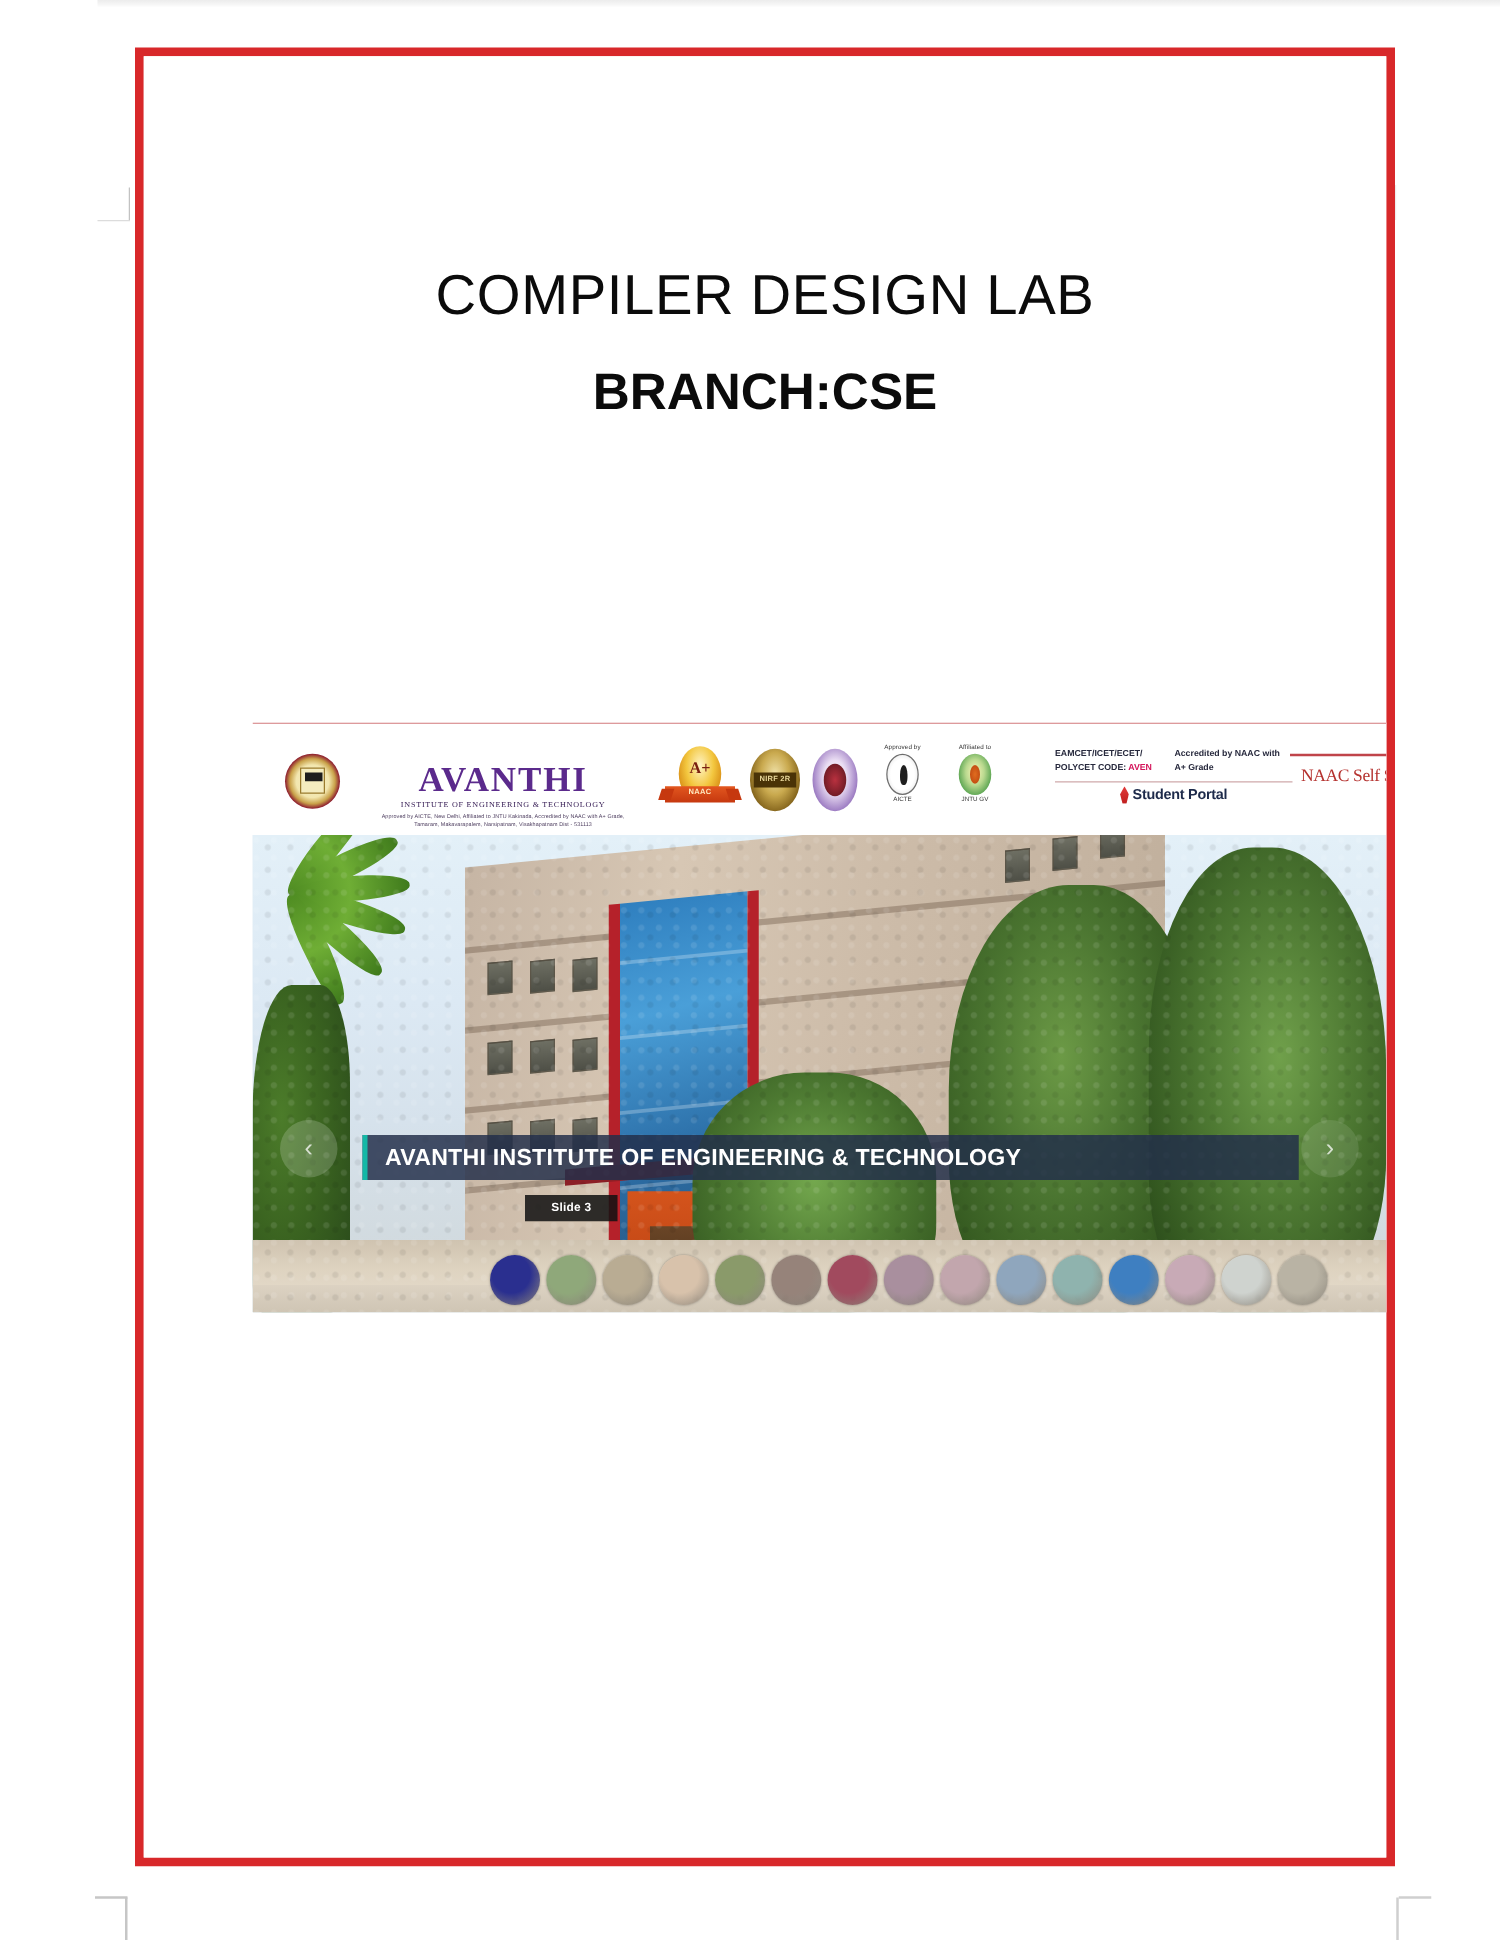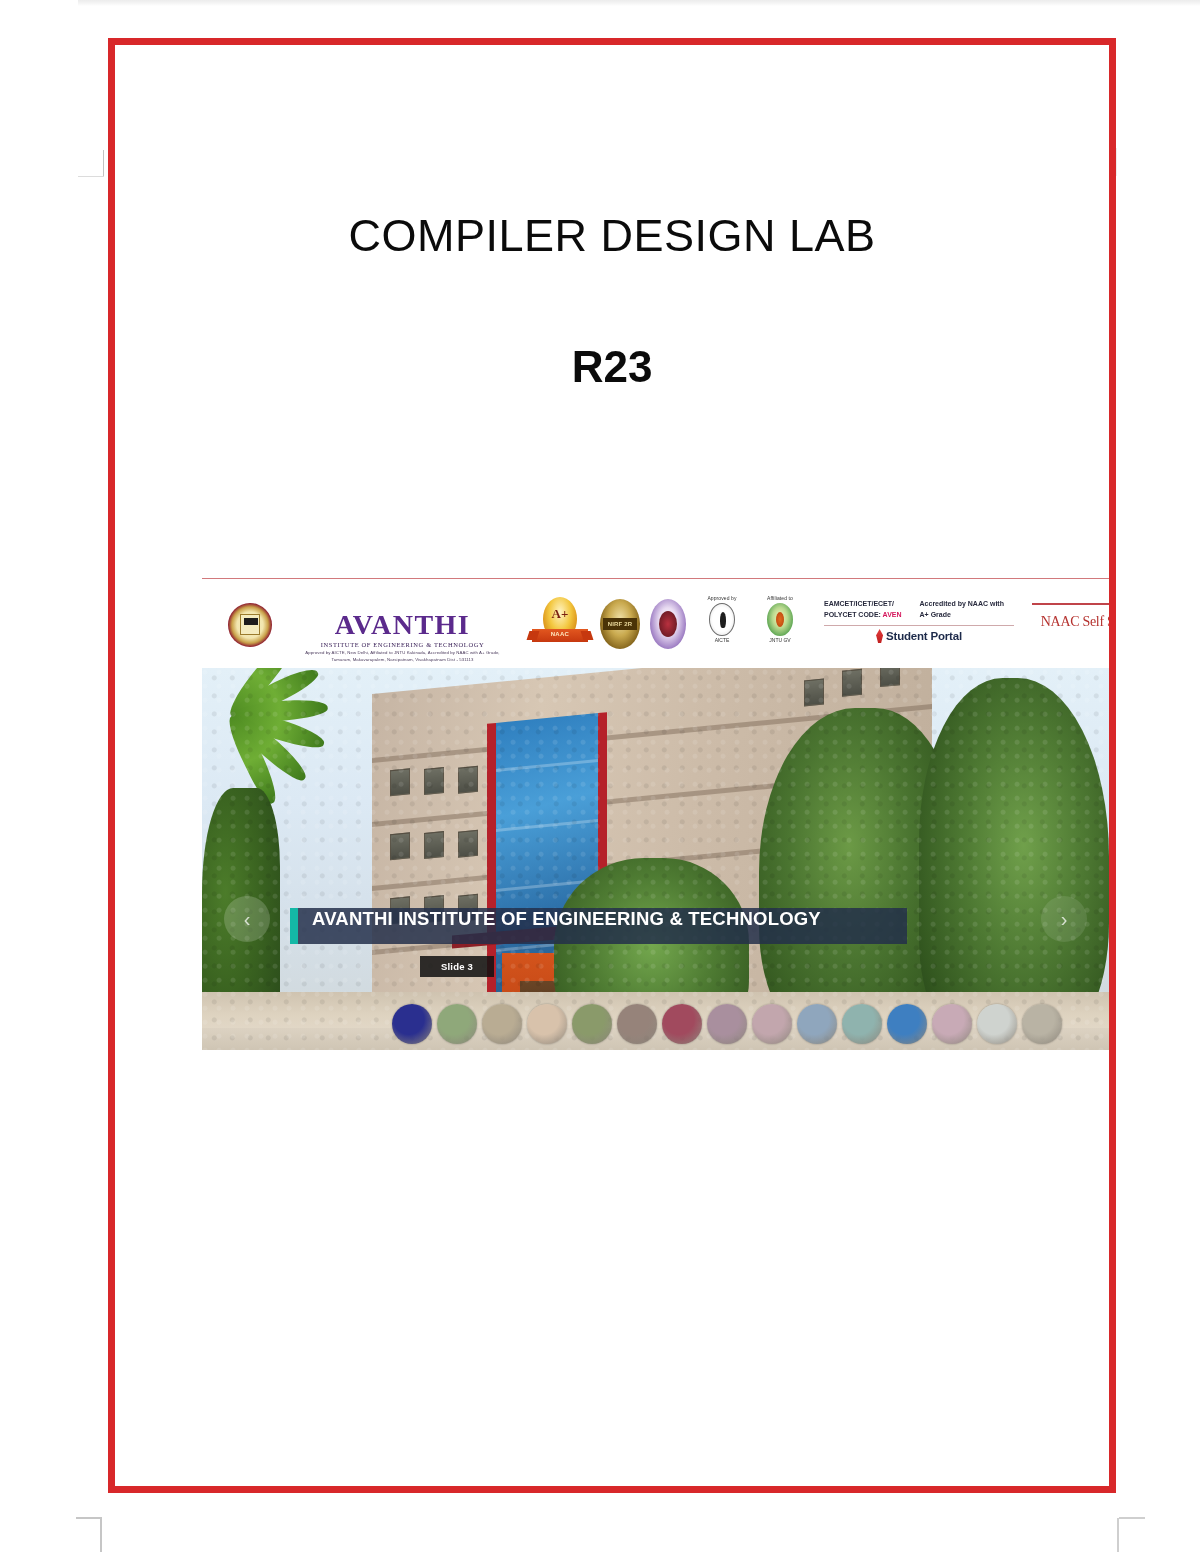--- a/index.html
+++ b/index.html
@@ -176,21 +176,21 @@
   .ml-jntu .glyph{
     background:radial-gradient(ellipse at 50% 45%, #fdf6b8 0%, #b9d98f 40%, #4f9e4a 78%, #2e7030 100%);
     position:relative;
   }
   .ml-jntu .glyph:after{
     content:""; position:absolute; left:9px; top:9px; width:8px; height:15px;
     background:radial-gradient(ellipse,#e06c1f 0%, #b8410d 100%); border-radius:50%;
   }
 
   
-  .code-col{ position:absolute; left:622px; top:20px; width:190px; }
+  .code-col{ position:absolute; left:642px; top:20px; width:190px; }
   .code-col .row1{ display:flex; gap:18px; }
   .code-col .codes{ font-size:7px; font-weight:700; color:#27293d; line-height:1.5; white-space:nowrap; }
   .code-col .codes .code-val{ color:#d4145a; }
   .code-col .accr{ font-size:7px; font-weight:700; color:#27293d; line-height:1.5; white-space:nowrap; }
   .code-col .rule{ height:1px; background:#cfa9ab; margin:5px 0 3px; }
   .portal{
     display:flex; align-items:center; justify-content:center; gap:3px;
   }
   .portal .flame{
     width:7px; height:14px;
@@ -299,24 +299,24 @@
     position:absolute; inset:0;
     background:
       radial-gradient(circle at 22% 30%, rgba(255,255,255,.10) 0 2px, transparent 3px),
       radial-gradient(circle at 68% 55%, rgba(0,0,0,.07) 0 2px, transparent 3px);
     background-size:14px 14px, 18px 18px;
     pointer-events:none;
   }
 
   
   .caption-banner{
-    position:absolute; left:88px; top:240px; width:617px; height:36px;
+    position:absolute; left:88px; top:240px; width:749px; height:36px;
     background:rgba(34,46,74,.84);
-    border-left:8px solid #14b8a6;
-    display:flex; 
+    border-left:4px solid #14b8a6;
+    display:flex; align-items:center;
   }
   .caption-banner .cap-text{
     color:#ffffff; font-size:18.5px; font-weight:700; letter-spacing:.2px;
     padding-left:14px; white-space:nowrap;
   }
 
   
   .car-arrow{
     position:absolute; top:228px; width:46px; height:46px; border-radius:50%;
     background:rgba(255,255,255,.18);
@@ -359,21 +359,21 @@
   <div class="crop-mark cm-bl-h"></div>
   <div class="crop-mark cm-br-v"></div>
   <div class="crop-mark cm-br-h"></div>
 
   <div class="page-frame">
     <div class="page-frame-inner"></div>
     <div class="frame-content">
 
       <div class="title-block">
         <div class="doc-title">COMPILER DESIGN LAB</div>
-        <div class="doc-subtitle-1">R23</div>
+        <div class="doc-subtitle-2">BRANCH:CSE</div>
       </div>
 
       <div class="web-capture">
 
         <div class="site-header">
           <div class="hdr-inner">
 
             <div class="emblem">
               <div class="ring"></div>
                 <div class="core"></div>

